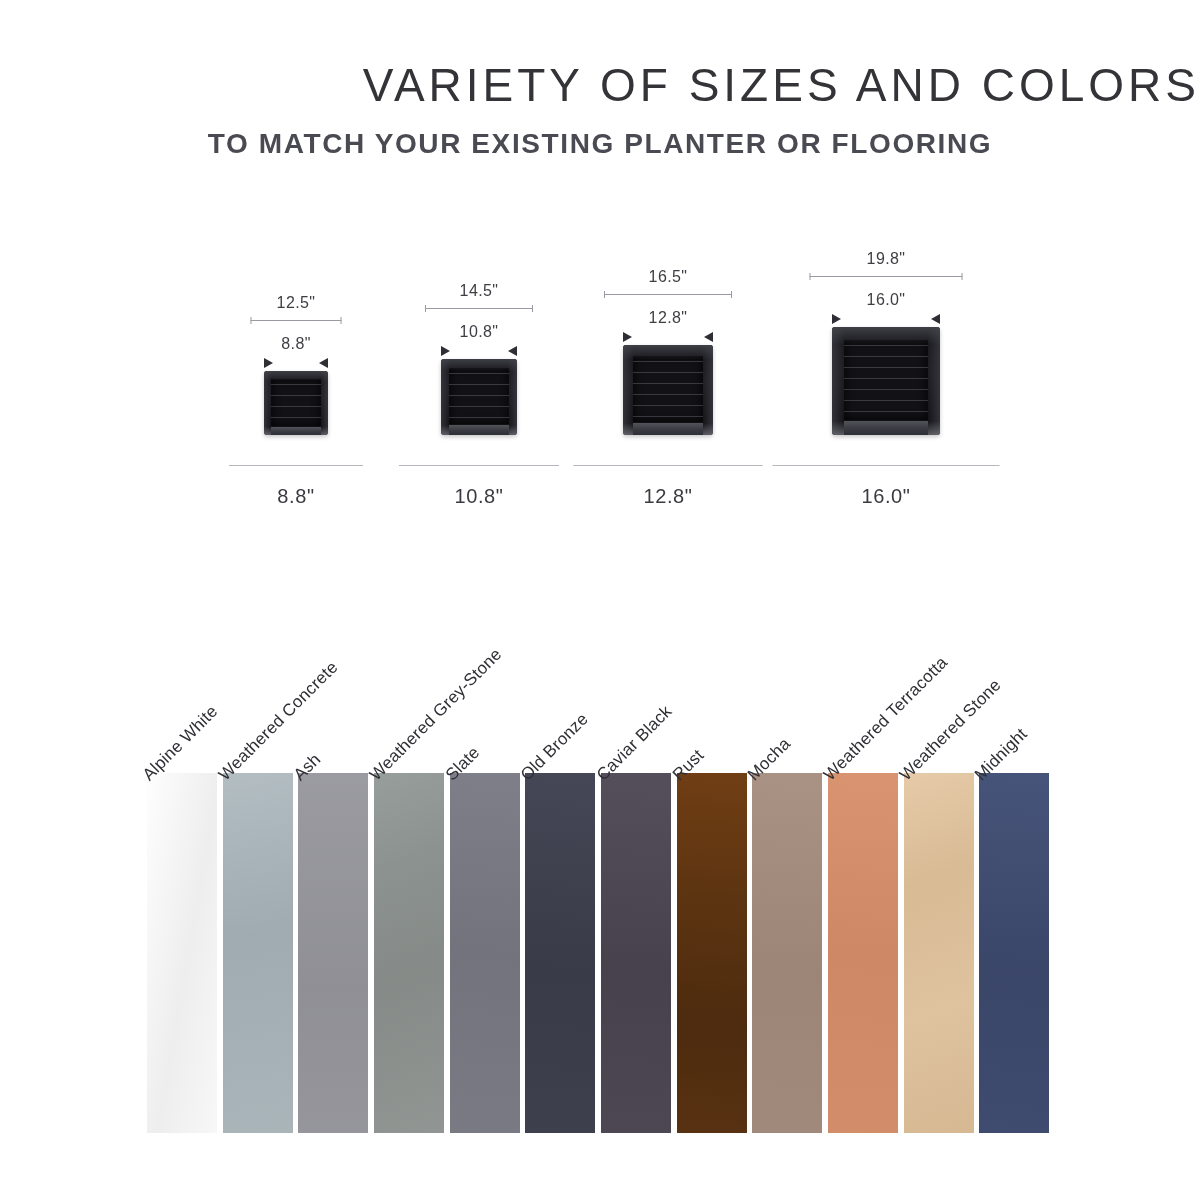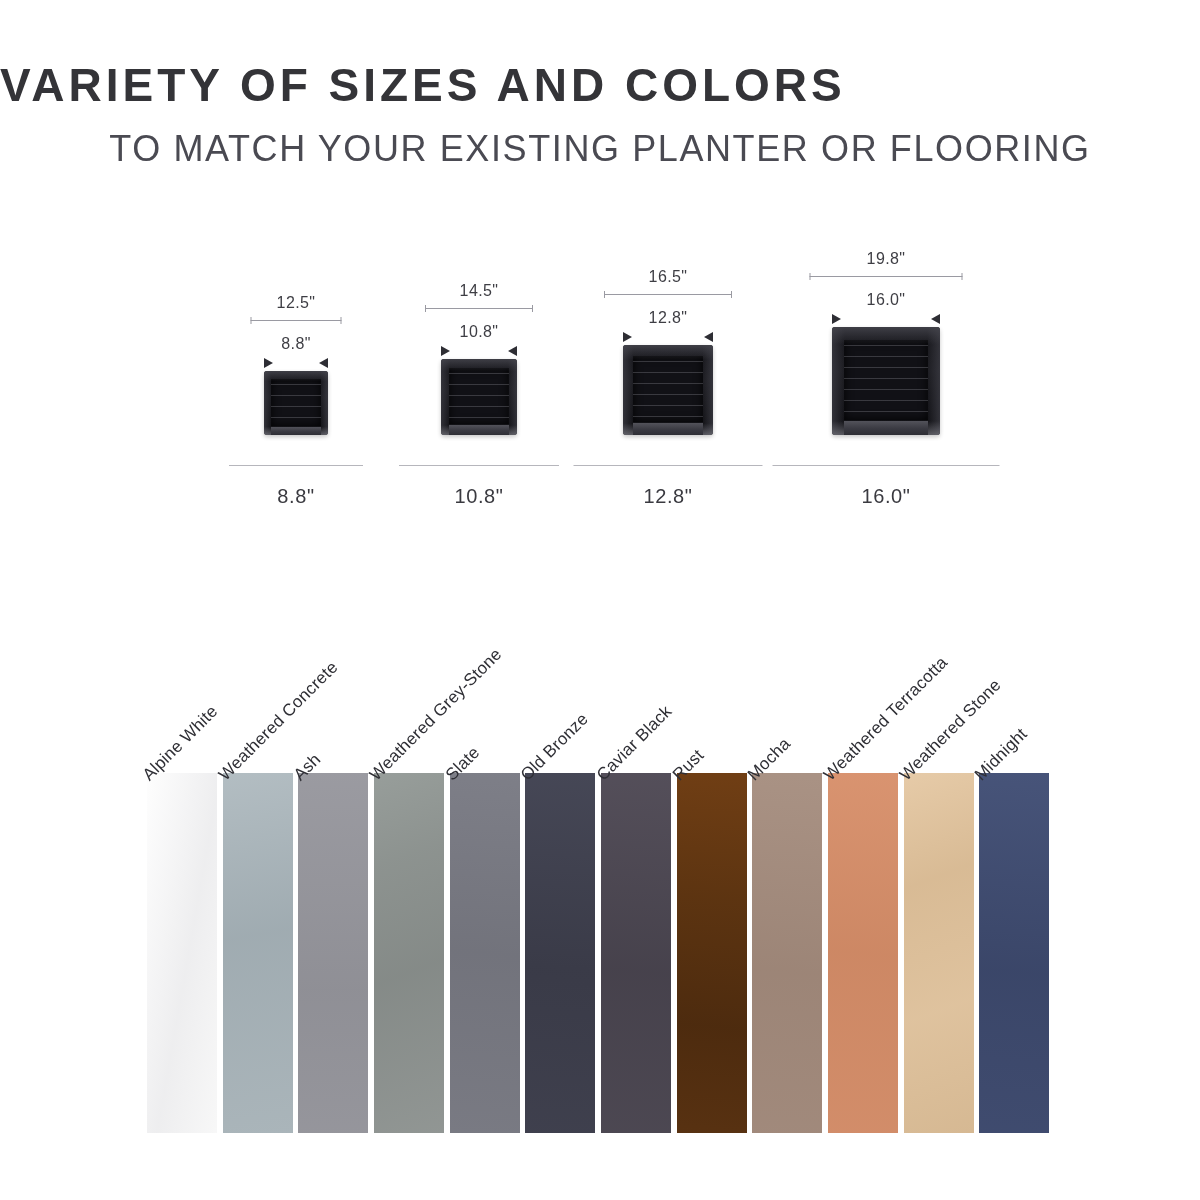--- a/index.html
+++ b/index.html
@@ -9,33 +9,33 @@
     background:#ffffff;
     font-family:"Liberation Sans", sans-serif;
     overflow:hidden;
     position:relative;
   }
   .page{position:absolute;inset:0;}
 
   
   .title{
     position:absolute;left:0;right:0;top:58px;
-    text-align:left;
+    text-align:right;
     font-size:46px;
-    font-weight:700;
+    font-weight:400;
     letter-spacing:4.0px;
     color:#343438;
     white-space:nowrap;
     font-family:"Liberation Sans", sans-serif;
   }
   .subtitle{
     position:absolute;left:0;right:0;top:128px;
     text-align:center;
-    font-size:36px;
-    font-weight:400;
+    font-size:28px;
+    font-weight:700;
     letter-spacing:1.6px;
     color:#4a4a52;
     white-space:nowrap;
   }
 
   
   .sizes{position:absolute;left:0;top:210px;width:1200px;height:300px;}
   .size-col{position:absolute;bottom:0;}
 
   .planter{

